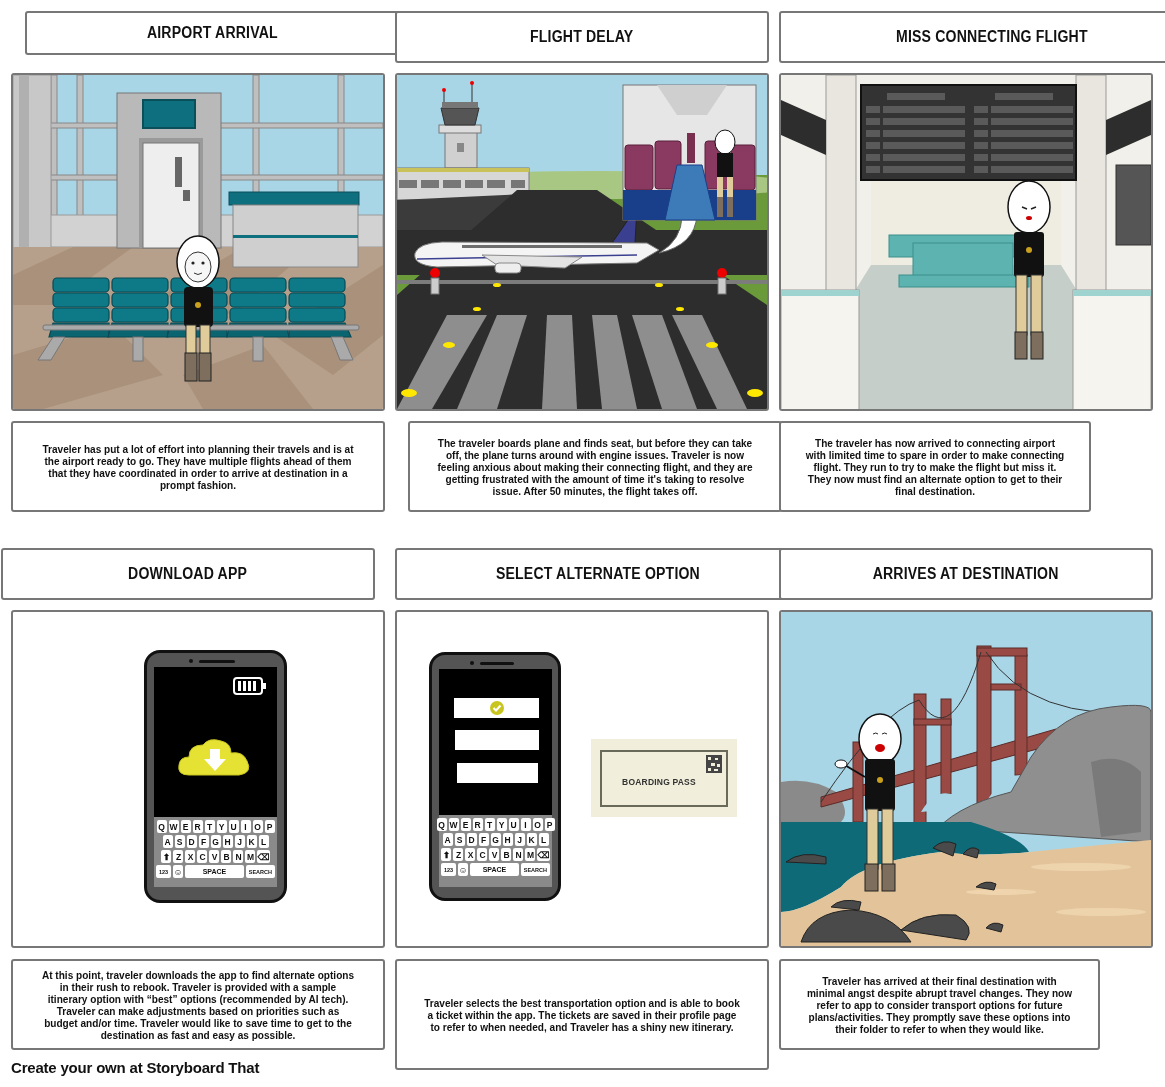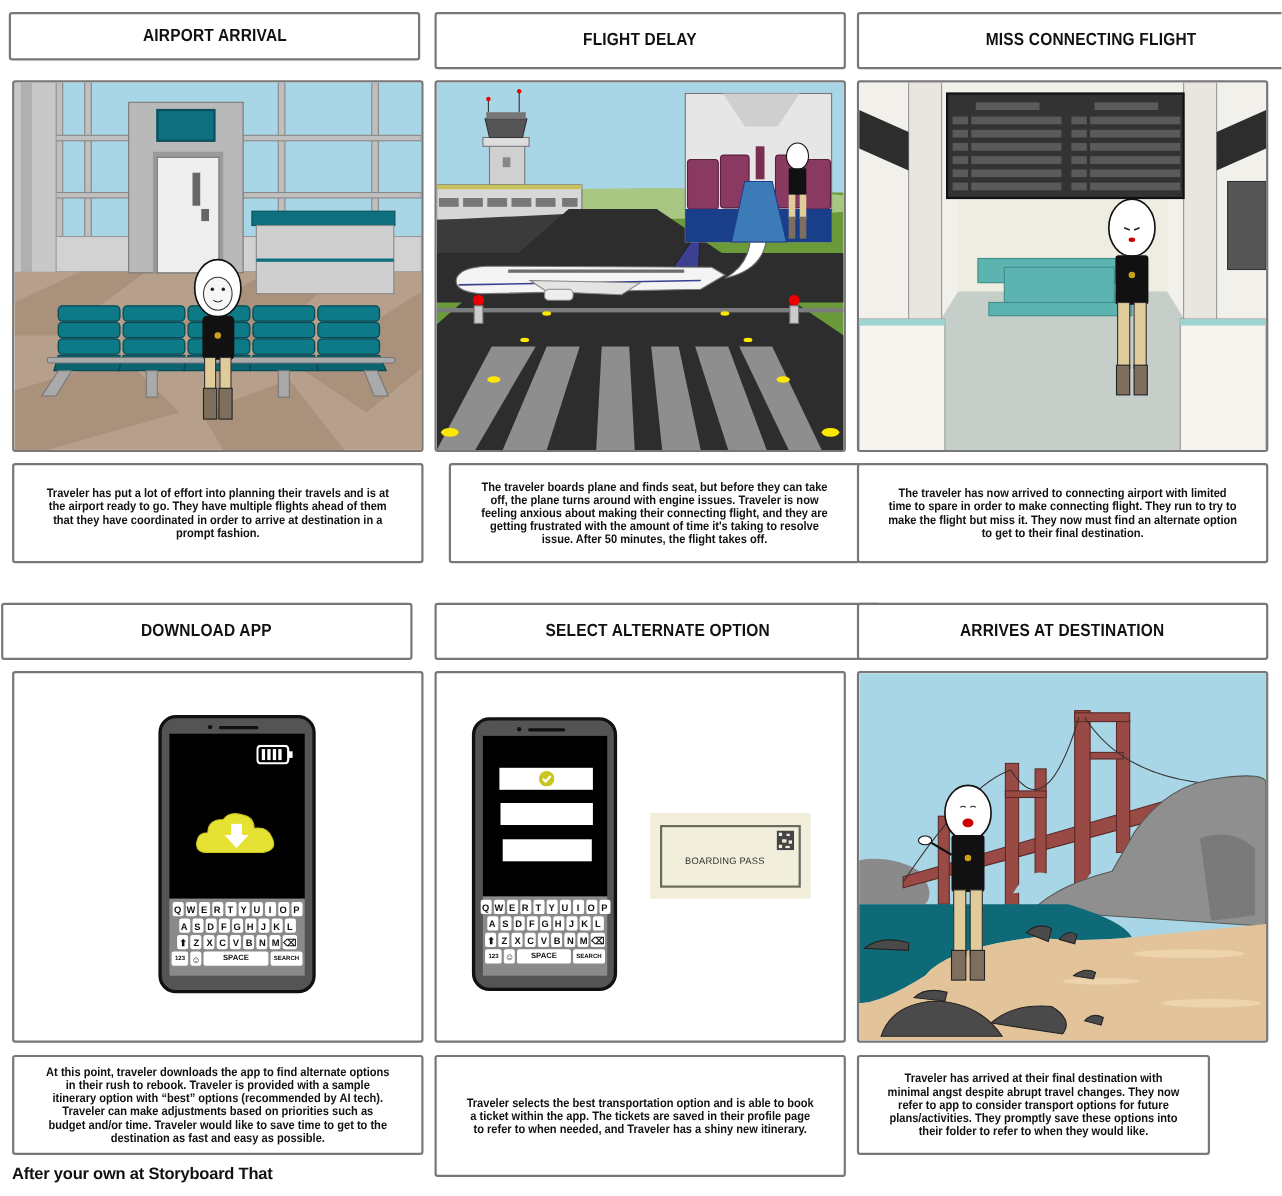--- a/index.html
+++ b/index.html
@@ -19,21 +19,21 @@
 .kb{position:absolute;background:#8a8a8a;padding:3px 2px;display:flex;flex-direction:column;gap:2px}
 .kb .row{display:flex;gap:2px;justify-content:center}
 .kb .k{background:#fff;border-radius:2px;font-size:8.5px;font-weight:bold;color:#111;height:13px;min-width:10px;display:flex;align-items:center;justify-content:center}
 .kb .k.wide{flex:1;font-size:7px}
 .kb .k.s{font-size:5.5px;padding:0 3px}
 .field{position:absolute;background:#fff}
 </style>
 </head>
 <body>
 
-<div class="cell title-wrap" style="left:8px;top:11px;width:374px;height:44px">
+<div class="cell title-wrap" style="left:25px;top:11px;width:374px;height:44px">
   <div class="title">AIRPORT ARRIVAL</div>
 </div>
 <div class="cell title-wrap" style="left:395px;top:11px;width:374px;height:52px">
   <div class="title">FLIGHT DELAY</div>
 </div>
 <div class="cell title-wrap" style="left:779px;top:11px;width:426px;height:52px">
   <div class="title">MISS CONNECTING FLIGHT</div>
 </div>
 
 <div class="cell scene" style="left:11px;top:73px;width:374px;height:338px">
@@ -279,21 +279,21 @@
     </g>
   </svg>
 </div>
 
 <div class="cell caption" style="left:11px;top:421px;width:374px;height:91px">
   <span>Traveler has put a lot of effort into planning their travels and is at the airport ready to go. They have multiple flights ahead of them that they have coordinated in order to arrive at destination in a prompt fashion.</span>
 </div>
 <div class="cell caption" style="left:408px;top:421px;width:374px;height:91px">
   <span>The traveler boards plane and finds seat, but before they can take off, the plane turns around with engine issues. Traveler is now feeling anxious about making their connecting flight, and they are getting frustrated with the amount of time it's taking to resolve issue. After 50 minutes, the flight takes off.</span>
 </div>
-<div class="cell caption" style="left:779px;top:421px;width:374px;height:91px">
+<div class="cell caption" style="left:779px;top:421px;width:312px;height:91px">
   <span>The traveler has now arrived to connecting airport with limited time to spare in order to make connecting flight. They run to try to make the flight but miss it. They now must find an alternate option to get to their final destination.</span>
 </div>
 
 <div class="cell title-wrap" style="left:1px;top:548px;width:374px;height:52px">
   <div class="title">DOWNLOAD APP</div>
 </div>
 <div class="cell title-wrap" style="left:395px;top:548px;width:406px;height:52px">
   <div class="title">SELECT ALTERNATE OPTION</div>
 </div>
 <div class="cell title-wrap" style="left:779px;top:548px;width:374px;height:52px">
@@ -418,21 +418,21 @@
       <div class="row">
         <span class="k s">123</span>
           <span class="k">☺</span>
           <span class="k wide">SPACE</span>
           <span class="k s">SEARCH</span>
       </div>
     </div>
   </div>
   <div style="position:absolute;left:194px;top:127px;width:146px;height:78px;background:#f1efdc">
     <div style="position:absolute;left:9px;top:11px;width:128px;height:57px;border:2px solid #6a6a5a;display:flex;align-items:center;justify-content:center">
-      <span style="font-weight:normal;font-size:8.5px;color:#333;letter-spacing:.2px;margin-top:6px;margin-right:10px">BOARDING PASS</span>
+      <span style="font-weight:bold;font-size:8.5px;color:#333;letter-spacing:.2px;margin-top:6px;margin-right:10px">BOARDING PASS</span>
       <svg width="16" height="18" viewBox="0 0 16 18" style="position:absolute;right:4px;top:3px">
         <rect width="16" height="18" fill="#444"></rect>
         <g fill="#f1efdc">
             <rect x="2" y="2" width="3" height="3"></rect>
             <rect x="9" y="3" width="3" height="2"></rect>
             <rect x="5" y="8" width="4" height="3"></rect>
             <rect x="11" y="9" width="3" height="3"></rect>
             <rect x="2" y="13" width="3" height="3"></rect>
             <rect x="8" y="14" width="4" height="2"></rect>
           </g>
@@ -510,13 +510,13 @@
 <div class="cell caption" style="left:11px;top:959px;width:374px;height:91px">
   <span>At this point, traveler downloads the app to find alternate options in their rush to rebook. Traveler is provided with a sample itinerary option with “best” options (recommended by AI tech). Traveler can make adjustments based on priorities such as budget and/or time. Traveler would like to save time to get to the destination as fast and easy as possible.</span>
 </div>
 <div class="cell caption" style="left:395px;top:959px;width:374px;height:111px">
   <span>Traveler selects the best transportation option and is able to book a ticket within the app. The tickets are saved in their profile page to refer to when needed, and Traveler has a shiny new itinerary.</span>
 </div>
 <div class="cell caption" style="left:779px;top:959px;width:321px;height:91px">
   <span>Traveler has arrived at their final destination with minimal angst despite abrupt travel changes. They now refer to app to consider transport options for future plans/activities. They promptly save these options into their folder to refer to when they would like.</span>
 </div>
 
-<div class="footer">After your own at Storyboard That</div>
+<div class="footer">Create your own at Storyboard That</div>
 
 </body></html>

